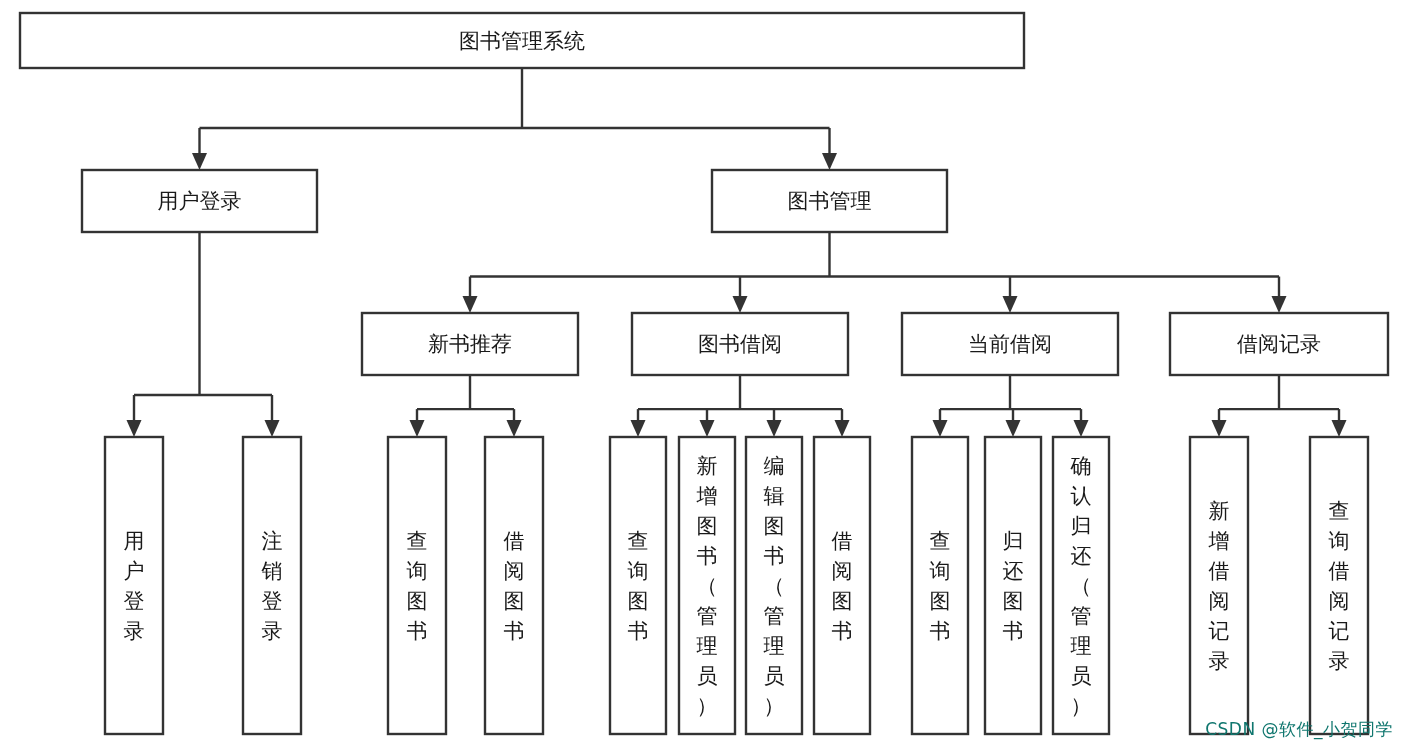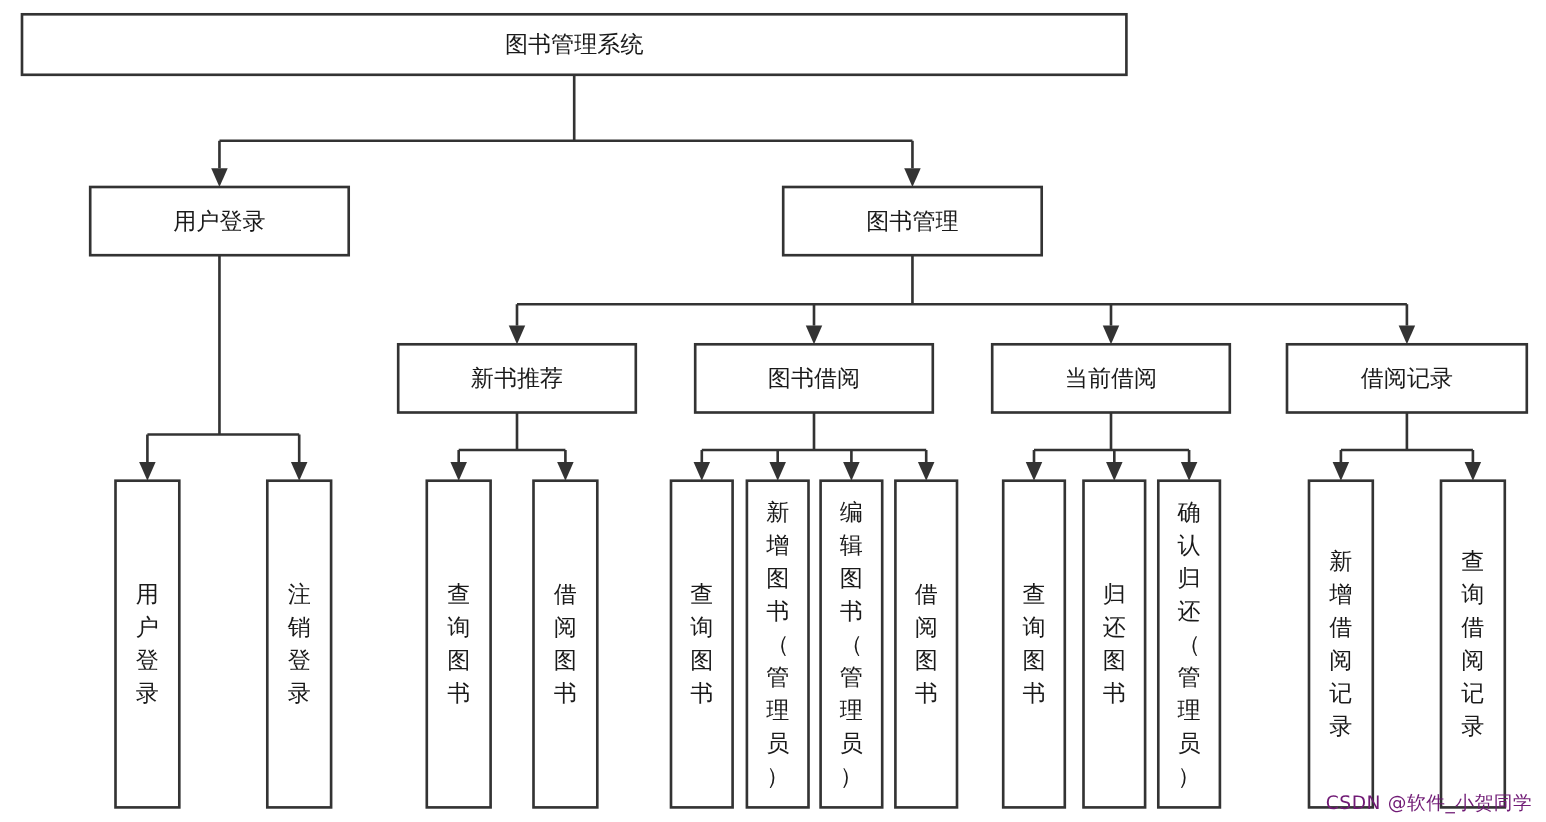--- a/index.html
+++ b/index.html
@@ -52,21 +52,21 @@
     font-size: 21px;
     fill: #1a1a1a;
     text-anchor: middle;
   }
   .watermark-text {
     position: absolute;
     right: 12px;
     bottom: 6px;
     font-family: "DejaVu Sans", "Liberation Sans", sans-serif;
     font-size: 17px;
-    color: #701a75;
+    color: #0f766e;
     letter-spacing: 0.5px;
     white-space: nowrap;
     user-select: none;
   }
 </style>
 </head>
 <body>
 
 <div id="diagram-root">
   <svg id="flowchart" viewBox="0 0 1405 747">

